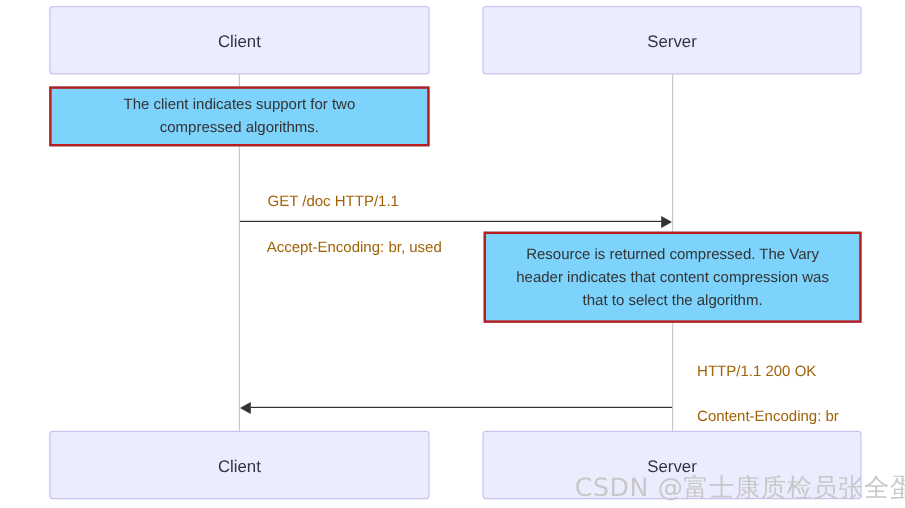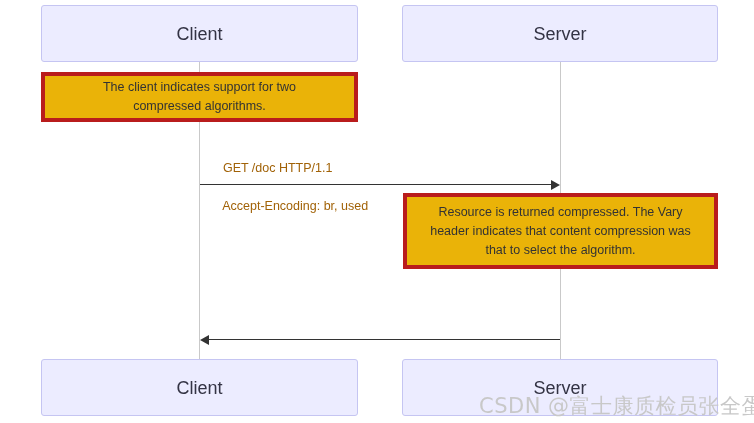--- a/index.html
+++ b/index.html
@@ -31,32 +31,32 @@
     position: absolute;
     box-sizing: border-box;
     background: #ececff;
     border: 1px solid #c5c5f2;
     border-radius: 3px;
     display: flex;
     align-items: center;
     justify-content: center;
   }
   .participant-label {
-    font-size: 18px;
+    font-size: 14px;
     color: #333344;
     line-height: 1;
     font-family: "Liberation Sans", "DejaVu Sans", sans-serif;
   }
 
   
   .note {
     position: absolute;
     box-sizing: border-box;
-    background: #eab308;
-    border: 4px solid #b91c1c;
+    background: #7dd3fc;
+    border: 2px solid #b91c1c;
     display: flex;
     align-items: center;
     justify-content: center;
     text-align: center;
   }
   .note-text {
     font-size: 12.5px;
     line-height: 19px;
     color: #333333;
     padding: 0 10px;
@@ -136,20 +136,25 @@
   <div class="arrowhead right" style="left:551px; top:180px;"></div>
 
   <div class="note" style="left:403px; top:193px; width:315px; height:76px;">
     <div class="note-text">
       <span>Resource is returned compressed. The Vary</span><br>
       <span>header indicates that content compression was</span><br>
       <span>that to select the algorithm.</span>
     </div>
   </div>
 
+  <div class="msg-text" style="left:567px; top:281px;">
+    <span>HTTP/1.1 200 OK</span><br>
+    <span>Content-Encoding: br</span><br>
+    <span>Vary: Accept-Encoding</span>
+  </div>
 
   <div class="msg-line" style="left:209px; top:339px; width:351px;"></div>
   <div class="arrowhead left" style="left:200px; top:335px;"></div>
 
   <div class="participant" style="left:41px; top:359px; width:317px; height:57px;">
     <span class="participant-label">Client</span>
   </div>
 
   <div class="participant" style="left:402px; top:359px; width:316px; height:57px;">
     <span class="participant-label">Server</span>

